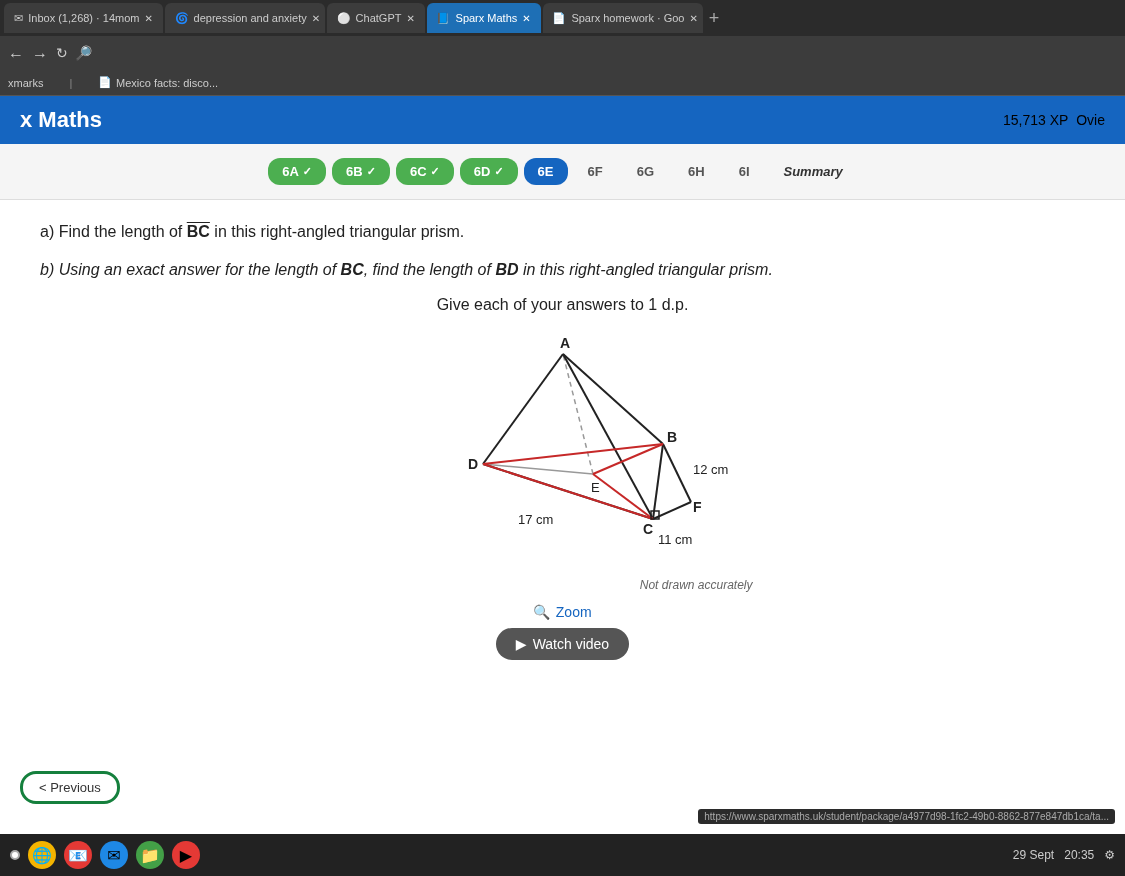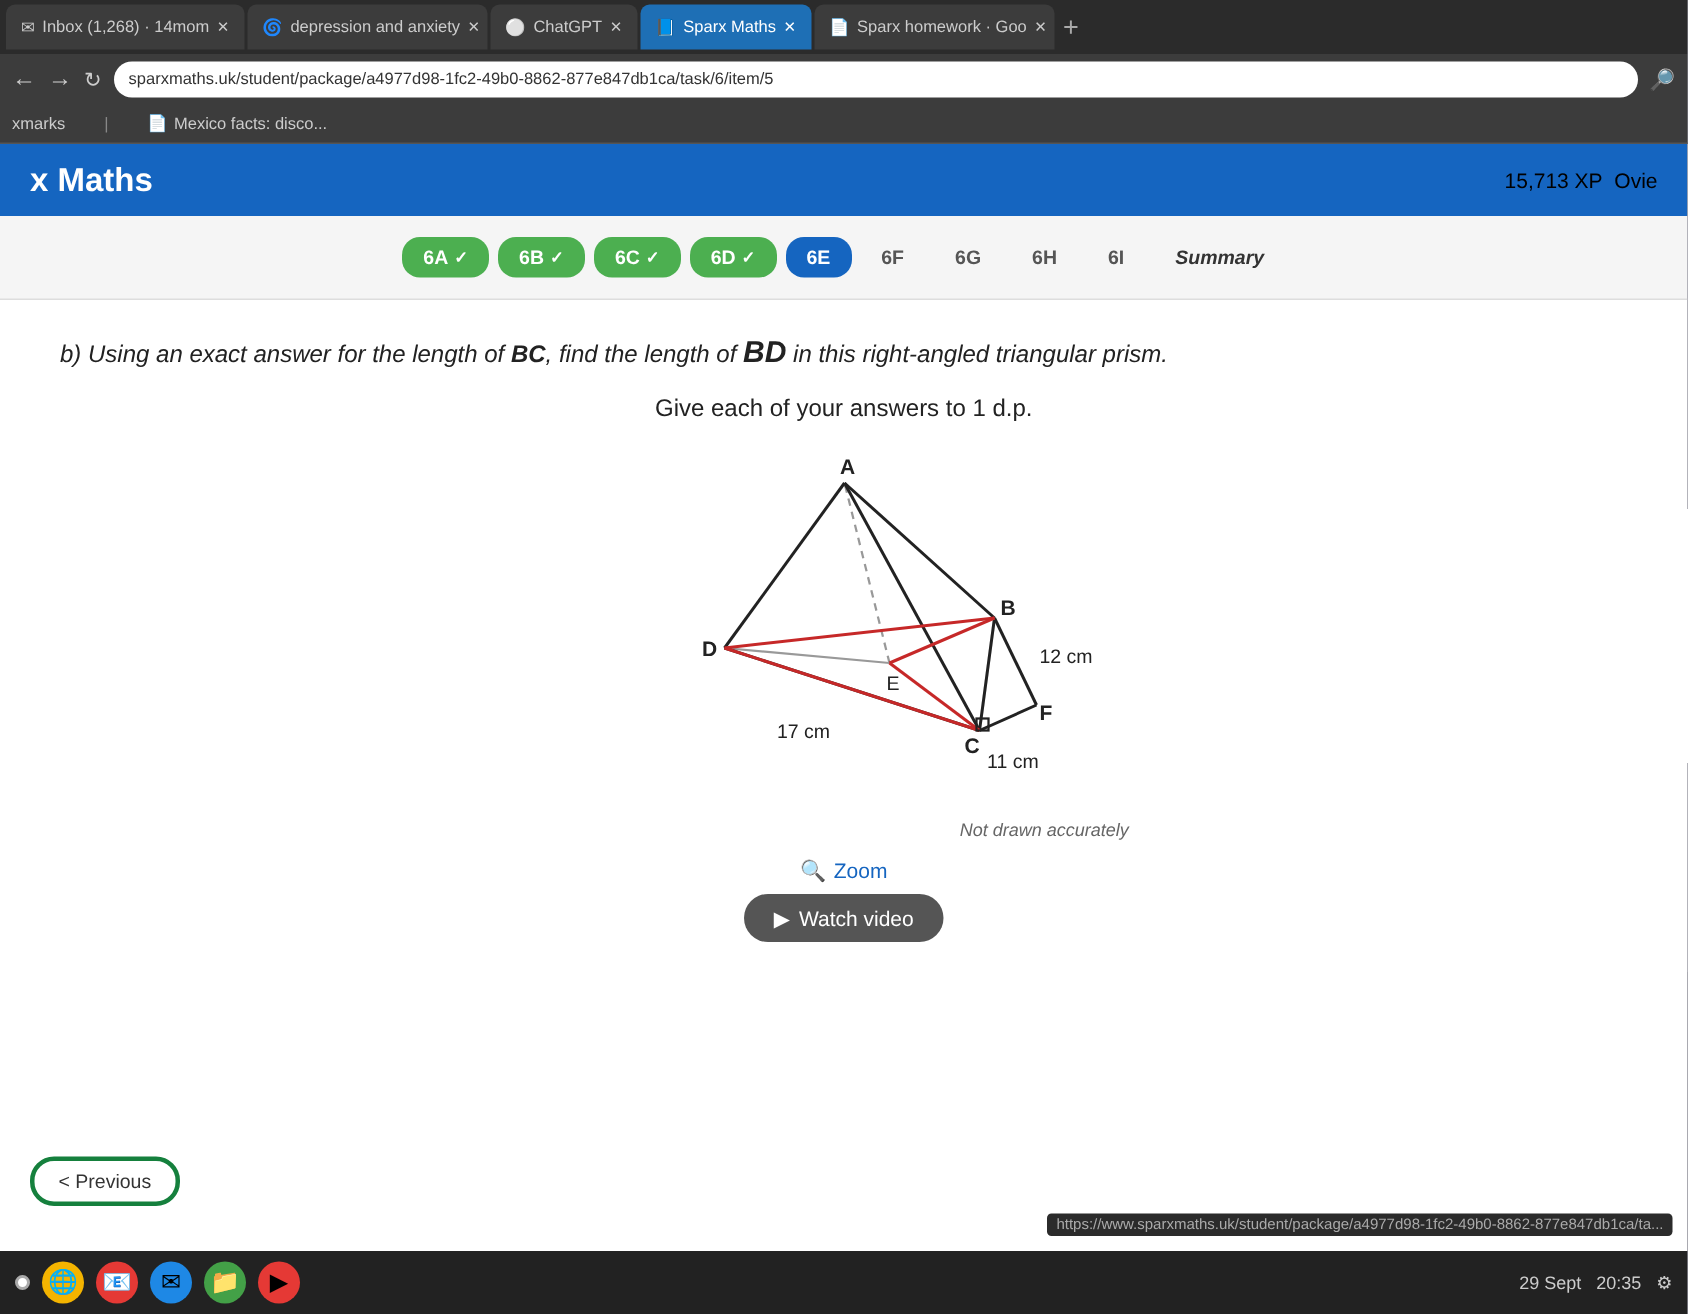--- a/index.html
+++ b/index.html
@@ -363,23 +363,20 @@
       <span>Sparx homework · Goo</span>
       <span class="tab-close">✕</span>
     </div>
     <span style="color:#aaa; margin-left:4px; cursor:pointer; font-size:18px;">+</span>
   </div>
 
   <div class="address-bar-row">
     <span style="color:#ccc; font-size:16px; cursor:pointer;">←</span>
     <span style="color:#ccc; font-size:16px; cursor:pointer;">→</span>
     <span style="color:#ccc; font-size:14px; cursor:pointer;">↻</span>
-    <div class="address-bar">
-      <span>sparxmaths.uk/student/package/a4977d98-1fc2-49b0-8862-877e847db1ca/task/6/item/5</span>
-    </div>
     <span style="color:#ccc; font-size:14px;">🔎</span>
   </div>
 
   <div class="bookmarks-bar">
     <div class="bookmark-item">
       <span>xmarks</span>
     </div>
     <span style="color:#888;">|</span>
     <div class="bookmark-item">
       <span style="font-size:11px;">📄</span>
@@ -429,23 +426,26 @@
     <div class="nav-tab inactive">
       <span>6I</span>
     </div>
     <div class="nav-tab summary">
       <span>Summary</span>
     </div>
   </div>
 
   <div class="question-area">
 
+    <div class="question-text">
+      a) Find the length of <span class="overline-text">BC</span> in this right-angled triangular prism.
+    </div>
 
     <div class="question-text" style="font-style: italic;">
-      b) Using an exact answer for the length of <span class="bold-text">BC</span>, find the length of <span class="bold-text" style="font-size:20px;text-align:center;">BD</span> in this right-angled triangular prism.
+      b) Using an exact answer for the length of <span class="bold-text">BC</span>, find the length of <span class="bold-text" style="font-size:16px;text-align:center;">BD</span> in this right-angled triangular prism.
     </div>
 
     <div class="give-answers">Give each of your answers to 1 d.p.</div>
 
     <div class="diagram-container">
       <svg class="diagram-svg" viewBox="0 0 380 240" xmlns="http://www.w3.org/2000/svg">
 
         <line x1="220" y1="140" x2="190" y2="20" stroke="#999" stroke-width="1.5" stroke-dasharray="5,4"></line>
 
         <line x1="110" y1="130" x2="220" y2="140" stroke="#999" stroke-width="1.5"></line>

